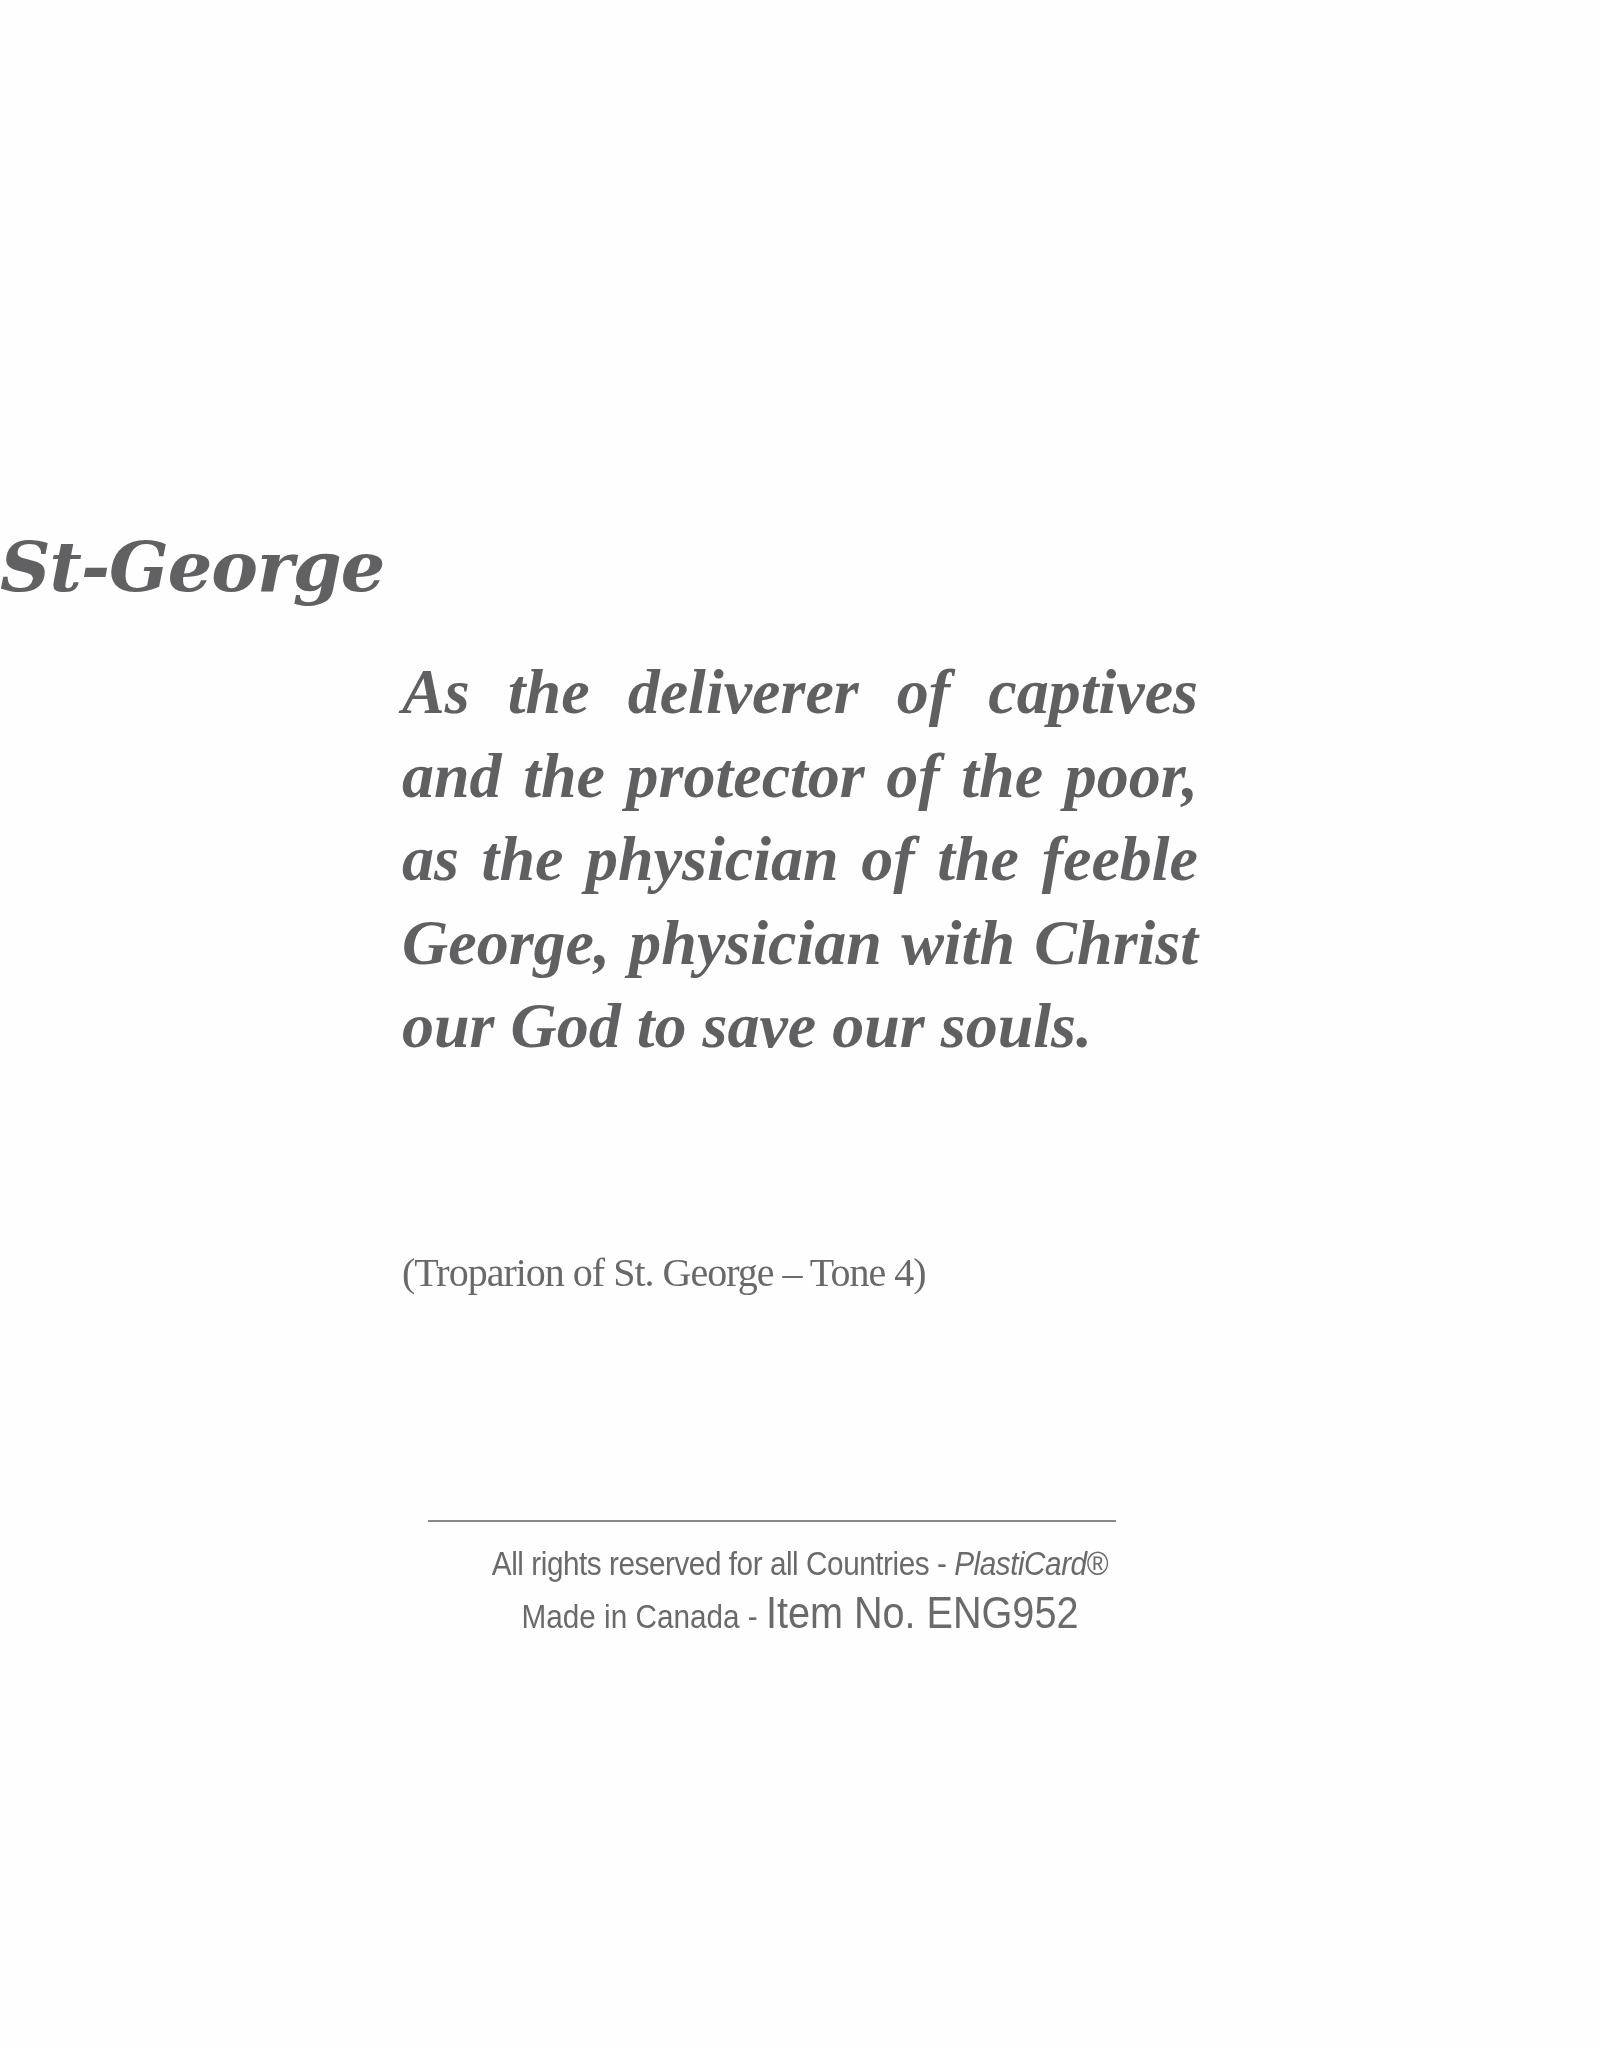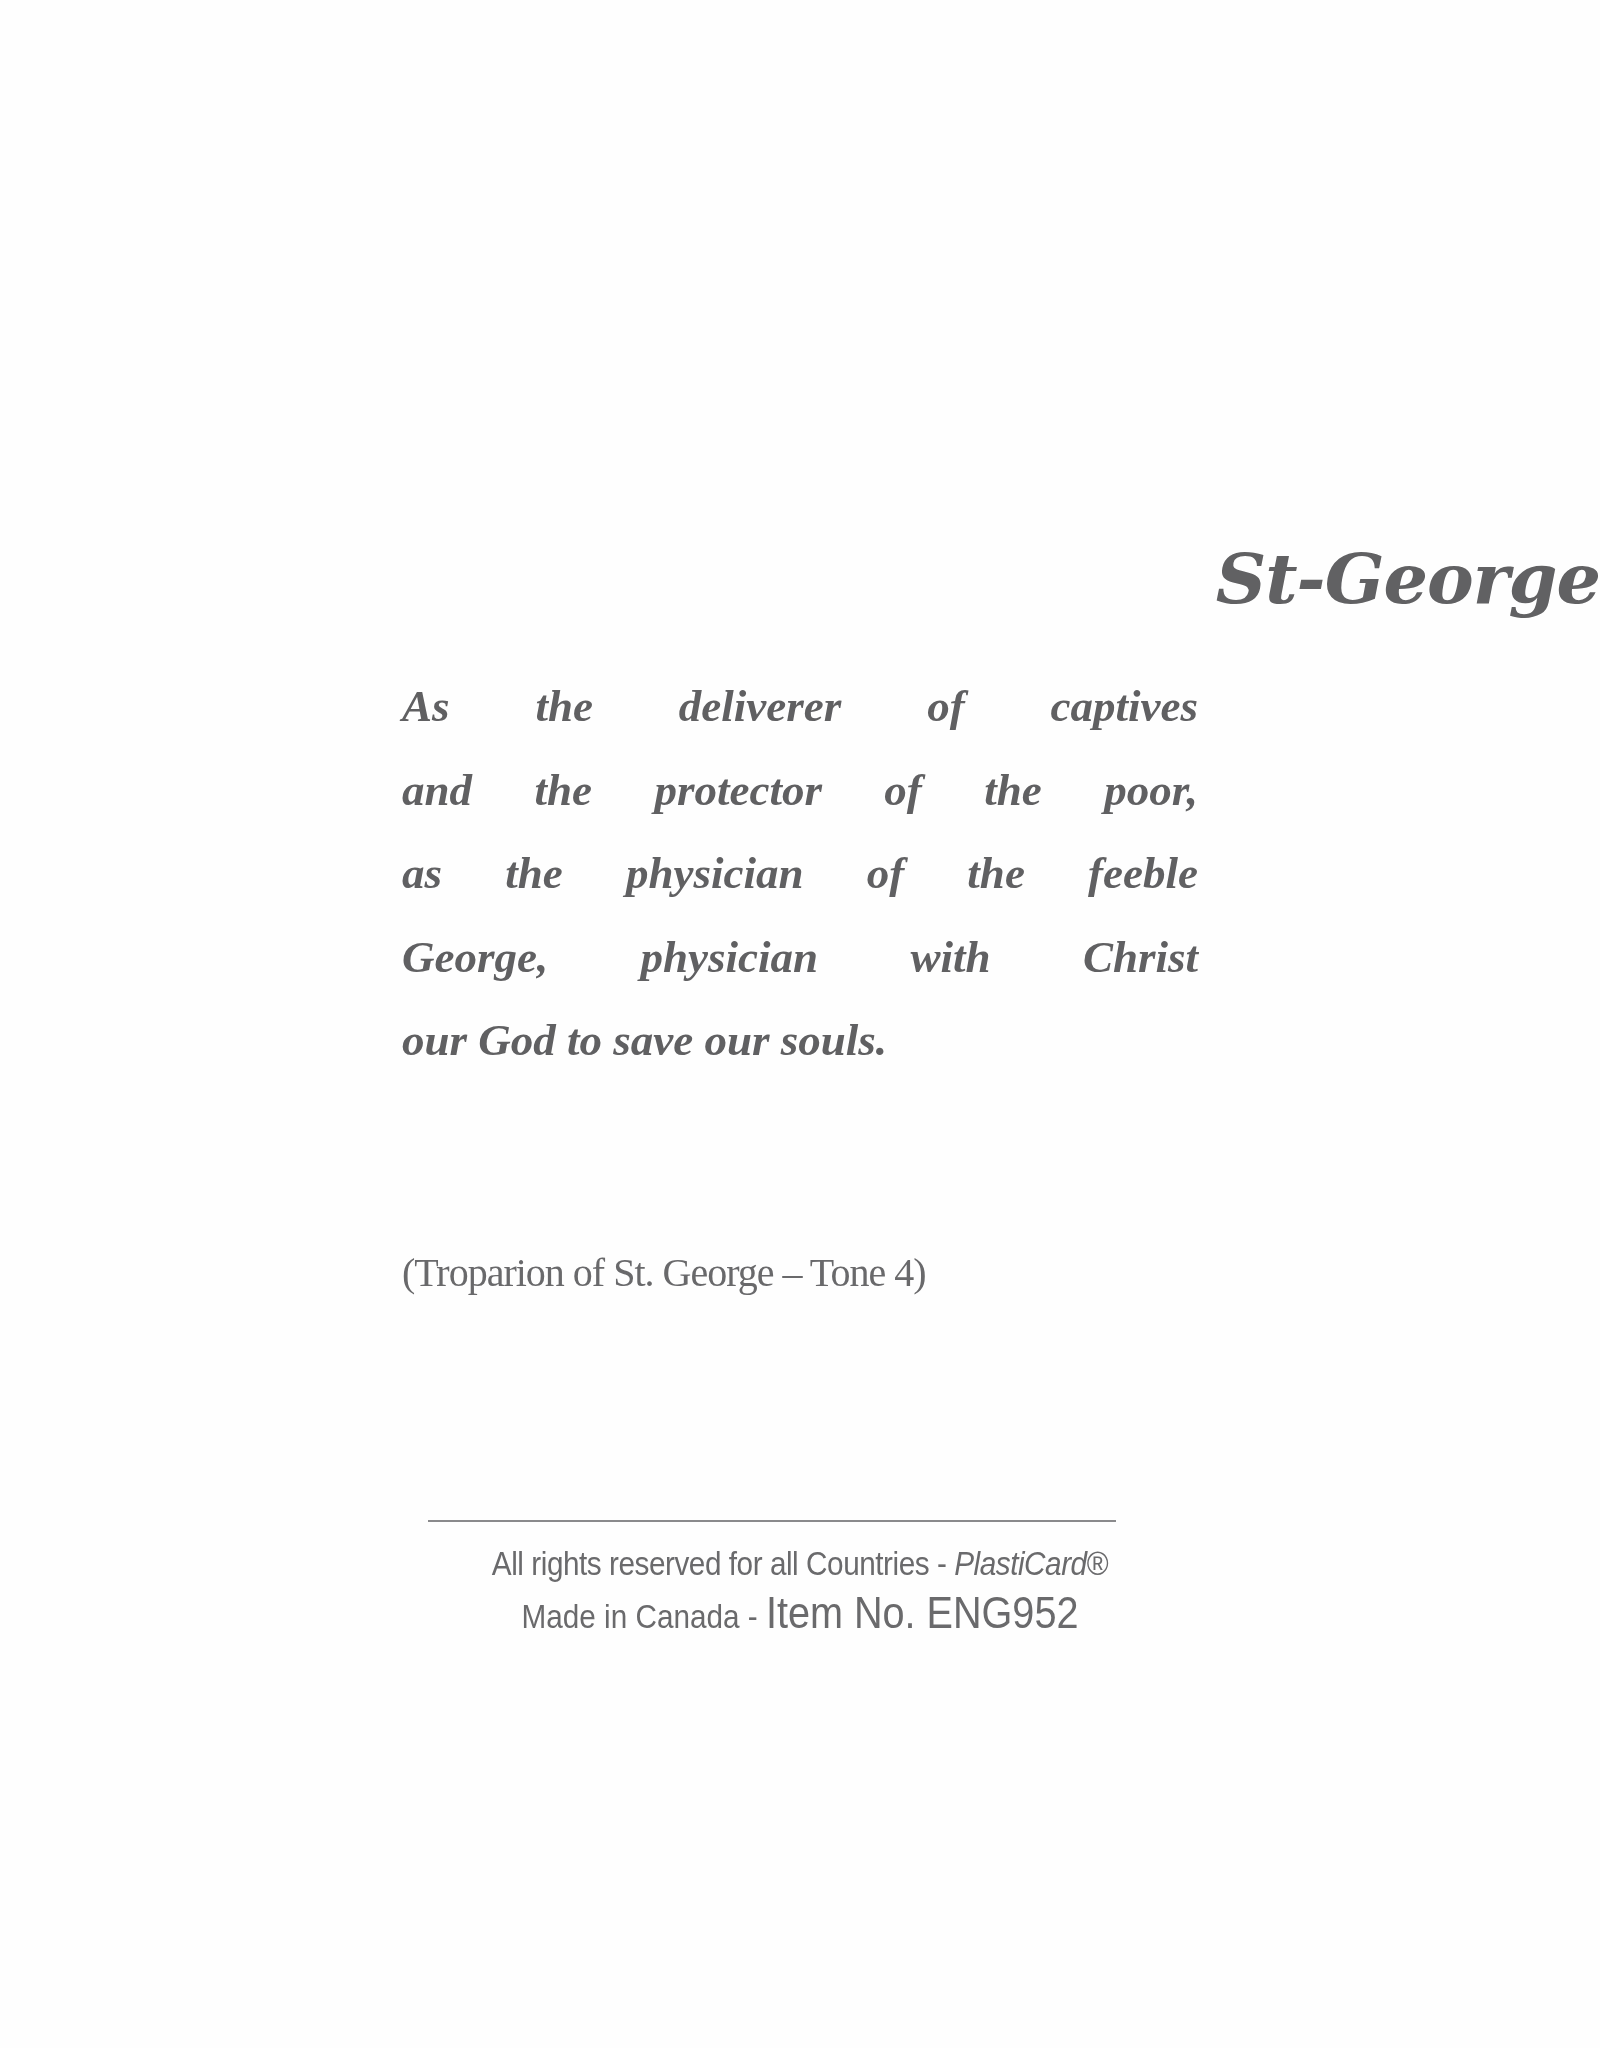--- a/index.html
+++ b/index.html
@@ -1,28 +1,28 @@
 <!DOCTYPE html>
 <html><head>
 <meta charset="utf-8">
 <style>
   html, body { margin: 0; padding: 0; }
   body {
     width: 1600px; height: 2048px; background: #fefefe; position: relative; overflow: hidden;
     color: #5f5f61;
   }
   .title {
-    position: absolute; left: 0; width: 1600px; top: 522px; text-align: right;
+    position: absolute; left: 0; width: 1600px; top: 522px; text-align: left;
     font-family: "DejaVu Serif", serif; font-style: italic; font-weight: bold;
-    font-size: 70px; line-height: 90px; color: #616163; letter-spacing: -1px; margin-top: 12px;
+    font-size: 70px; line-height: 90px; color: #616163; letter-spacing: -1px;
   }
   .prayer {
     position: absolute; left: 402px; width: 796px; top: 650px;
     font-family: "Liberation Serif", serif; font-style: italic; font-weight: bold;
-    font-size: 45px; line-height: 83.5px; color: #606062; margin-top: 15px;
+    font-size: 64px; line-height: 83.5px; color: #606062;
   }
   .prayer .line { display: block; text-align: justify; text-align-last: justify; white-space: nowrap; height: 83.5px; }
   .prayer .line.last { text-align-last: left; }
   .source {
     position: absolute; left: 402px; top: 1248px;
     font-family: "Liberation Serif", serif; font-size: 40px; line-height: 50px; color: #69696b;
     letter-spacing: -1px;
     text-align: center;
   }
   .divider {

